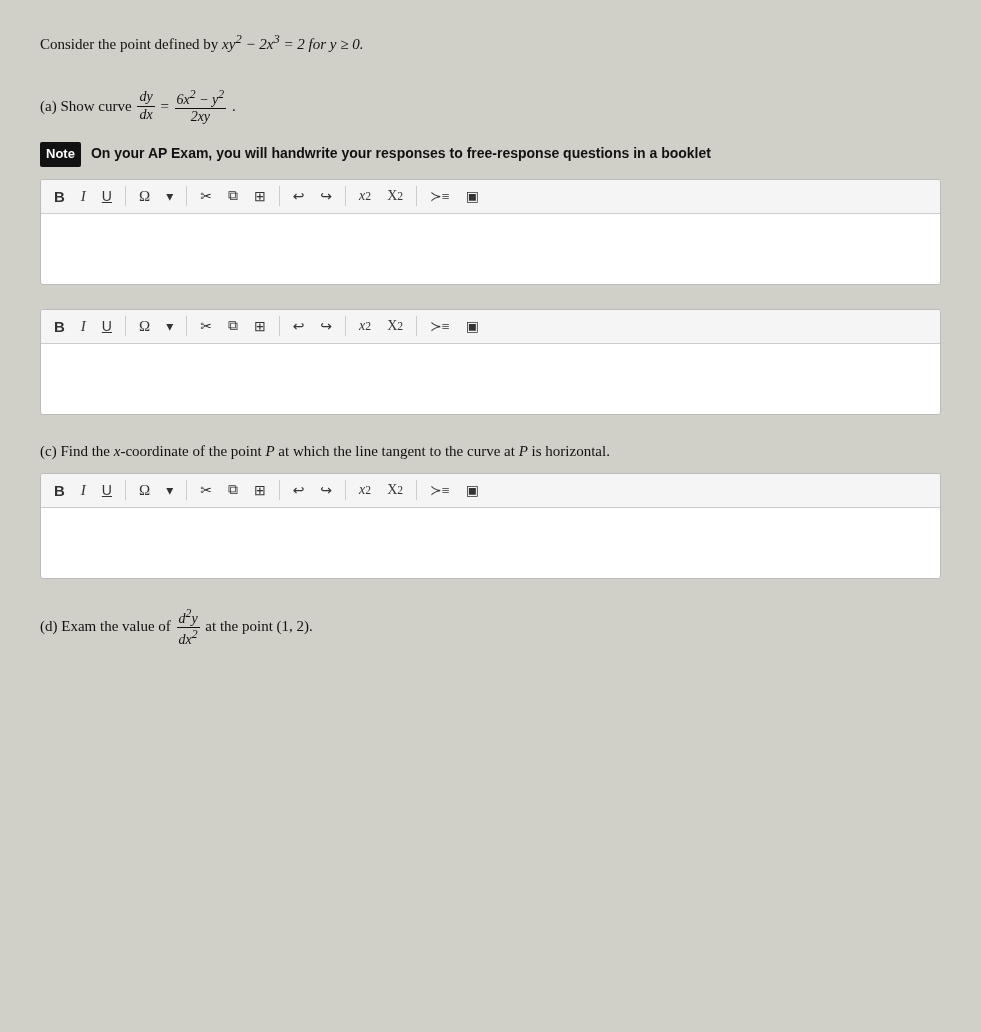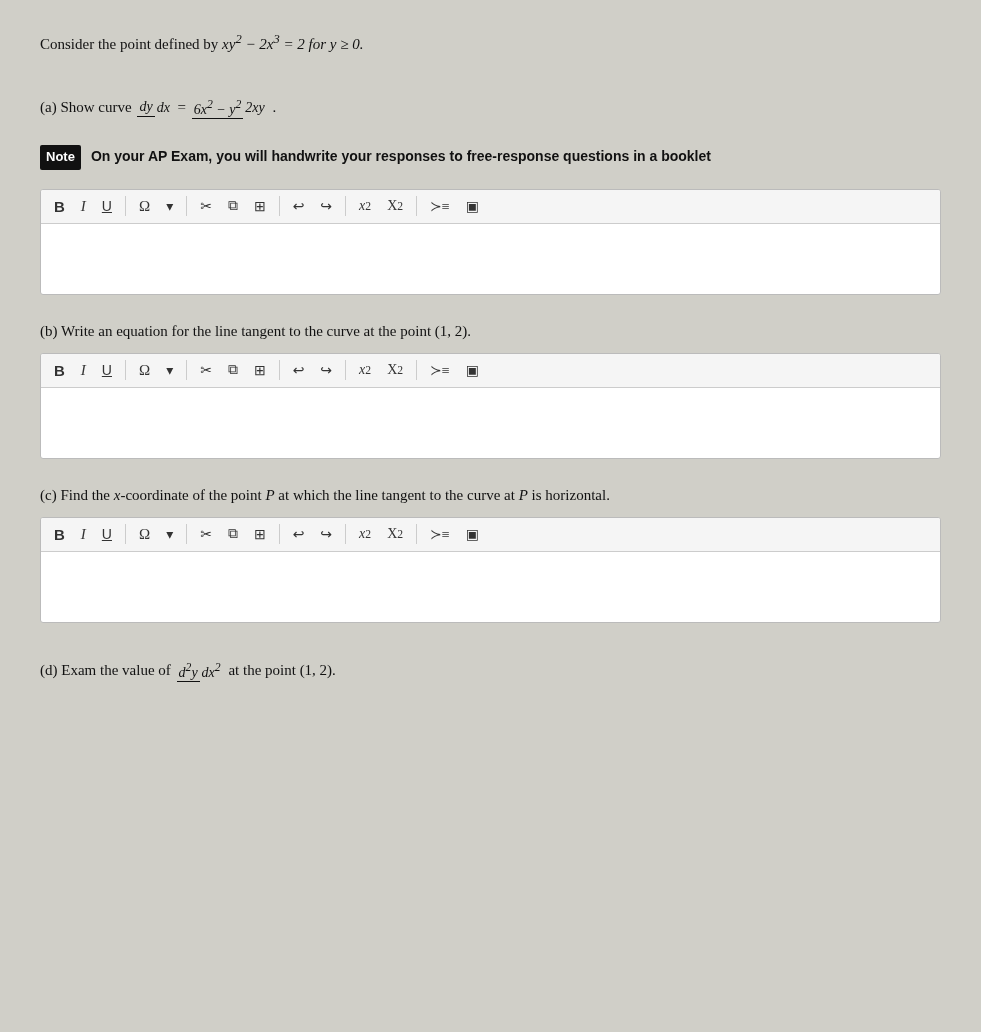--- a/index.html
+++ b/index.html
@@ -39,21 +39,21 @@
       margin-right: 6px;
       font-family: Arial, sans-serif;
     }
     .note-text {
       font-family: Arial, sans-serif;
       font-size: 14px;
       font-weight: bold;
       color: #111;
     }
     .note-container {
-      margin-bottom: 19px;
+      margin-bottom: 12px;
       line-height: 1.6;
     }
     .editor-box {
       background: #fff;
       border: 1px solid #bbb;
       border-radius: 3px;
       margin-bottom: 20px;
       overflow: hidden;
     }
     .toolbar {
@@ -87,26 +87,26 @@
       background: #ccc;
       margin: 0 2px;
     }
     .toolbar-btn.omega { font-size: 15px; }
     .editor-content {
       min-height: 70px;
       padding: 10px;
     }
     .fraction {
       display: inline-flex;
-      flex-direction: row;
+      flex-direction: column;
       align-items: center;
       vertical-align: middle;
       font-size: 14px;
       line-height: 1.2;
-      margin: 14px 2px;
+      margin: 4px 2px;
     }
     .fraction .numer {
       border-bottom: 1px solid #111;
       padding: 0 2px;
       text-align: center;
     }
     .fraction .denom {
       padding: 0 2px;
       text-align: left;
     }
@@ -168,24 +168,20 @@
       <button class="toolbar-btn">X<sub>2</sub></button>
       <div class="toolbar-separator"></div>
       <button class="toolbar-btn">≻≡</button>
       <button class="toolbar-btn">▣</button>
     </div>
     <div class="editor-content" contenteditable="true" style=""></div>
   </div>
 </div>
 
 <div class="part">
-  <div class="part-label">
-    <span class="part-letter">(b) </span>
-    <span>Write an equation for the line tangent to the curve at the point (1, 2).</span>
-  </div>
 
   <div class="editor-box">
     <div class="toolbar">
       <button class="toolbar-btn bold">B</button>
       <button class="toolbar-btn italic">I</button>
       <button class="toolbar-btn underline">U</button>
       <div class="toolbar-separator"></div>
       <button class="toolbar-btn omega">Ω</button>
       <button class="toolbar-btn">▾</button>
       <div class="toolbar-separator"></div>

